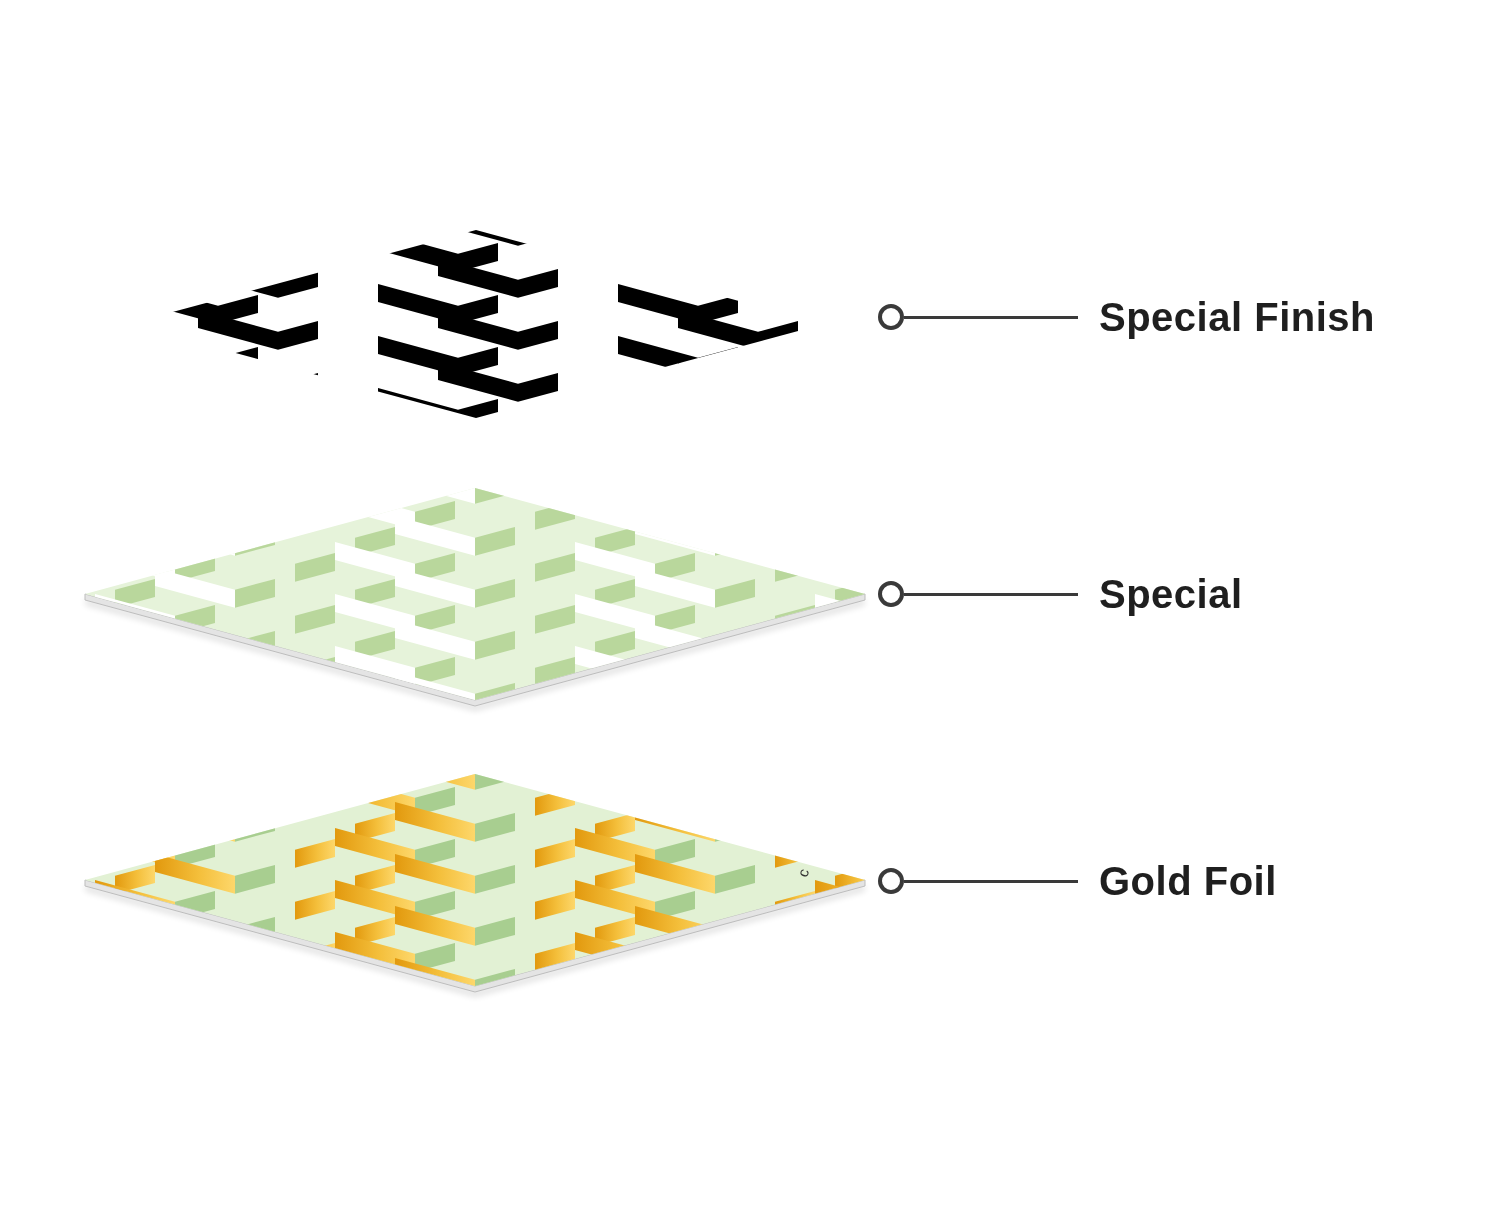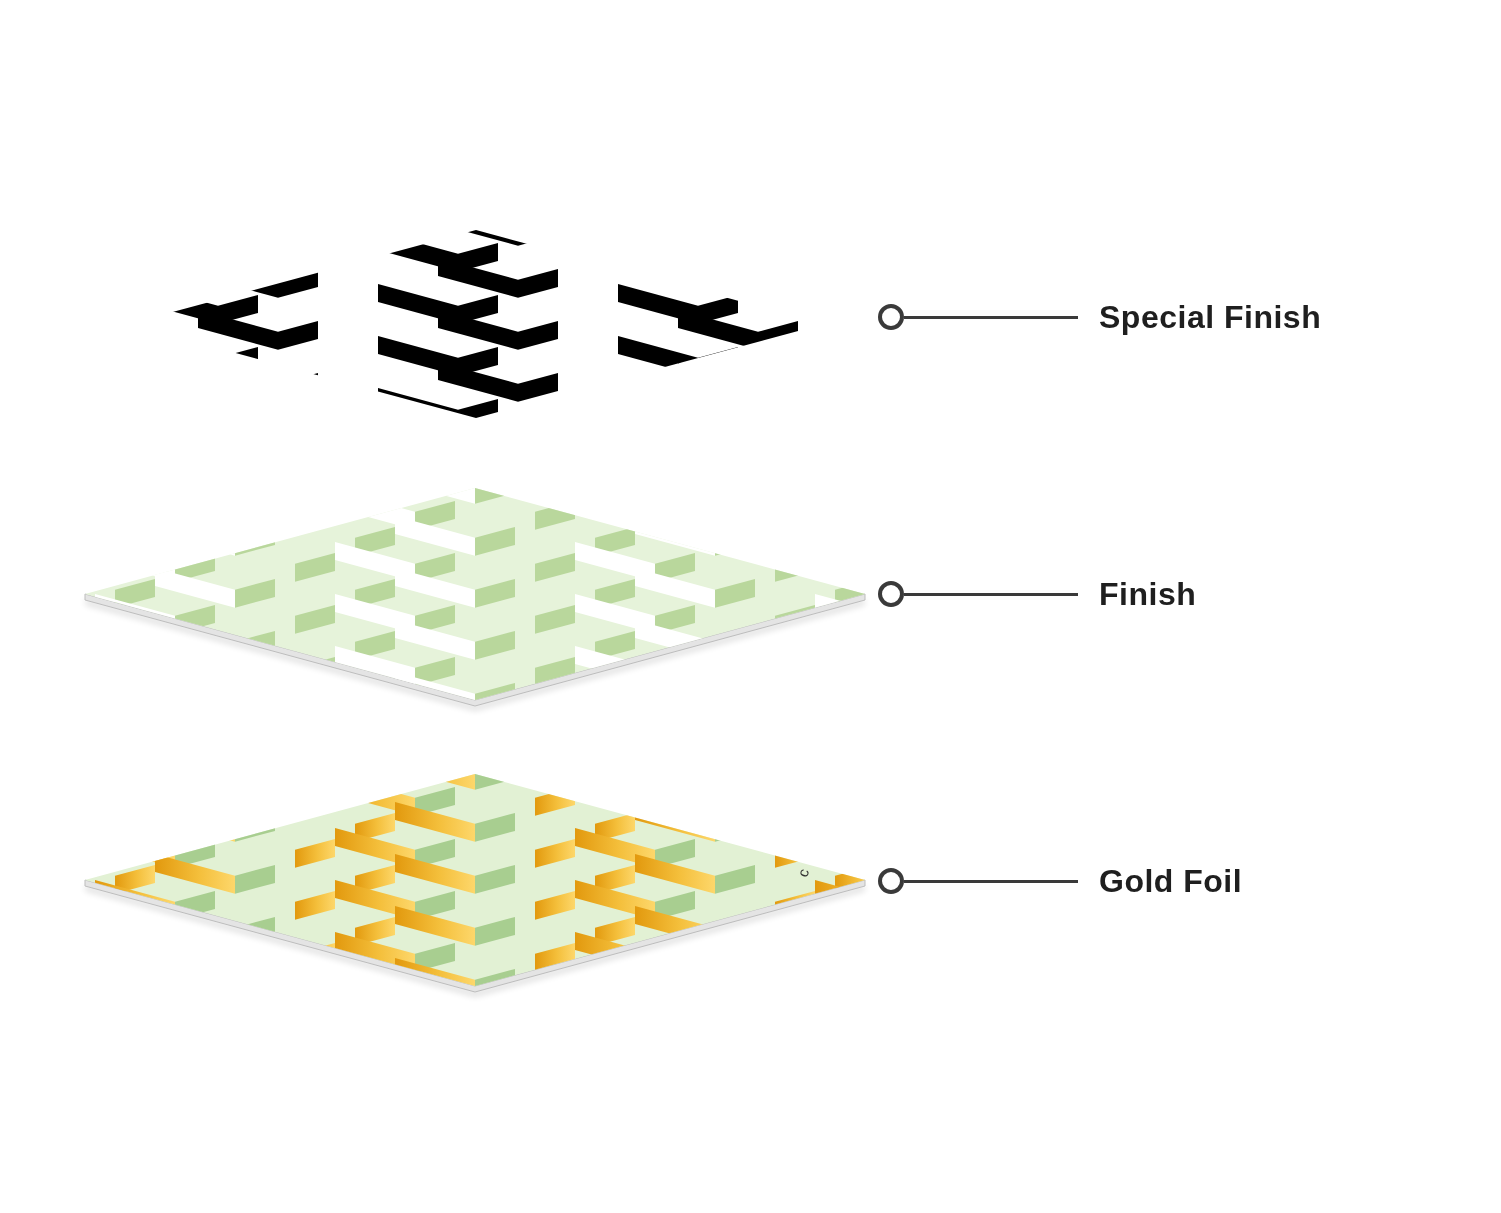--- a/index.html
+++ b/index.html
@@ -25,21 +25,21 @@
     background:#ffffff;
     flex:0 0 auto;
   }
   .line{
     width:174px;height:3px;
     background:#3a3a3a;
     flex:0 0 auto;
   }
   .label{
     margin-left:21px;
-    font-size:32px;
+    font-size:40px;
     font-weight:600;
     letter-spacing:0.5px;
     color:#1f1f1f;
     line-height:26px;
     white-space:nowrap;
   }
 </style>
 </head>
 <body>
 
@@ -688,21 +688,21 @@
 
   <div class="label-row" style="top:304px">
     <span class="dot"></span>
     <span class="line"></span>
     <span class="label">Special Finish</span>
   </div>
 
   <div class="label-row" style="top:581px">
     <span class="dot"></span>
     <span class="line"></span>
-    <span class="label">Finish</span>
+    <span class="label">Special</span>
   </div>
 
   <div class="label-row" style="top:868px">
     <span class="dot"></span>
     <span class="line"></span>
     <span class="label">Gold Foil</span>
   </div>
 
 </div>
 

